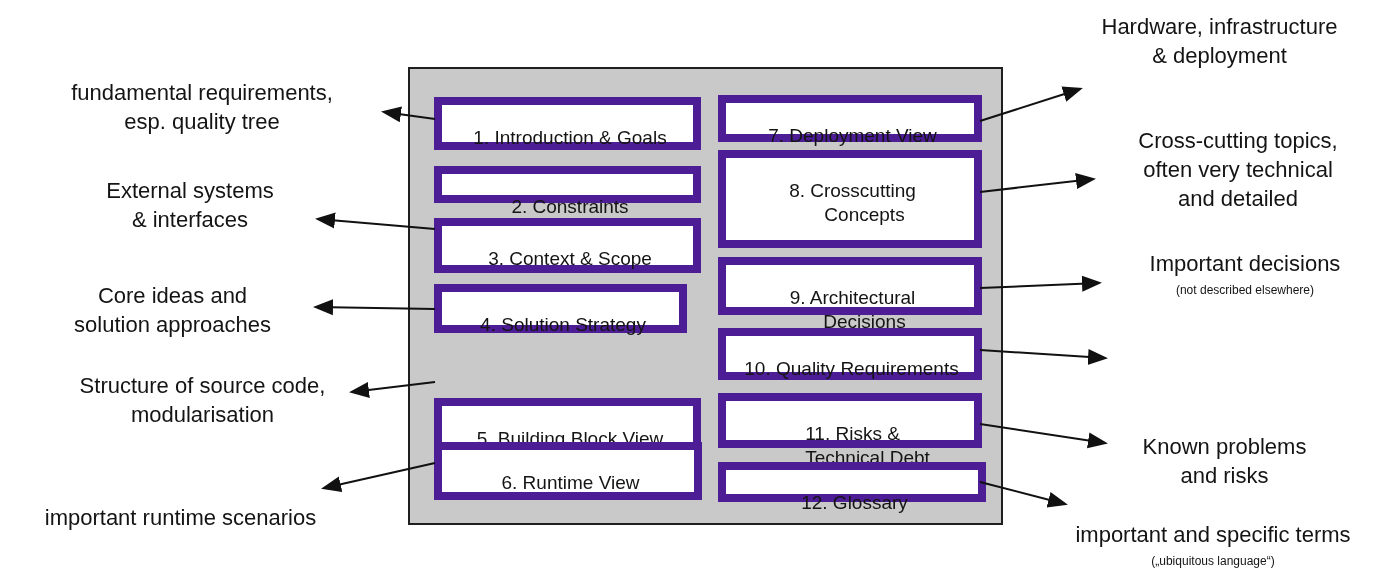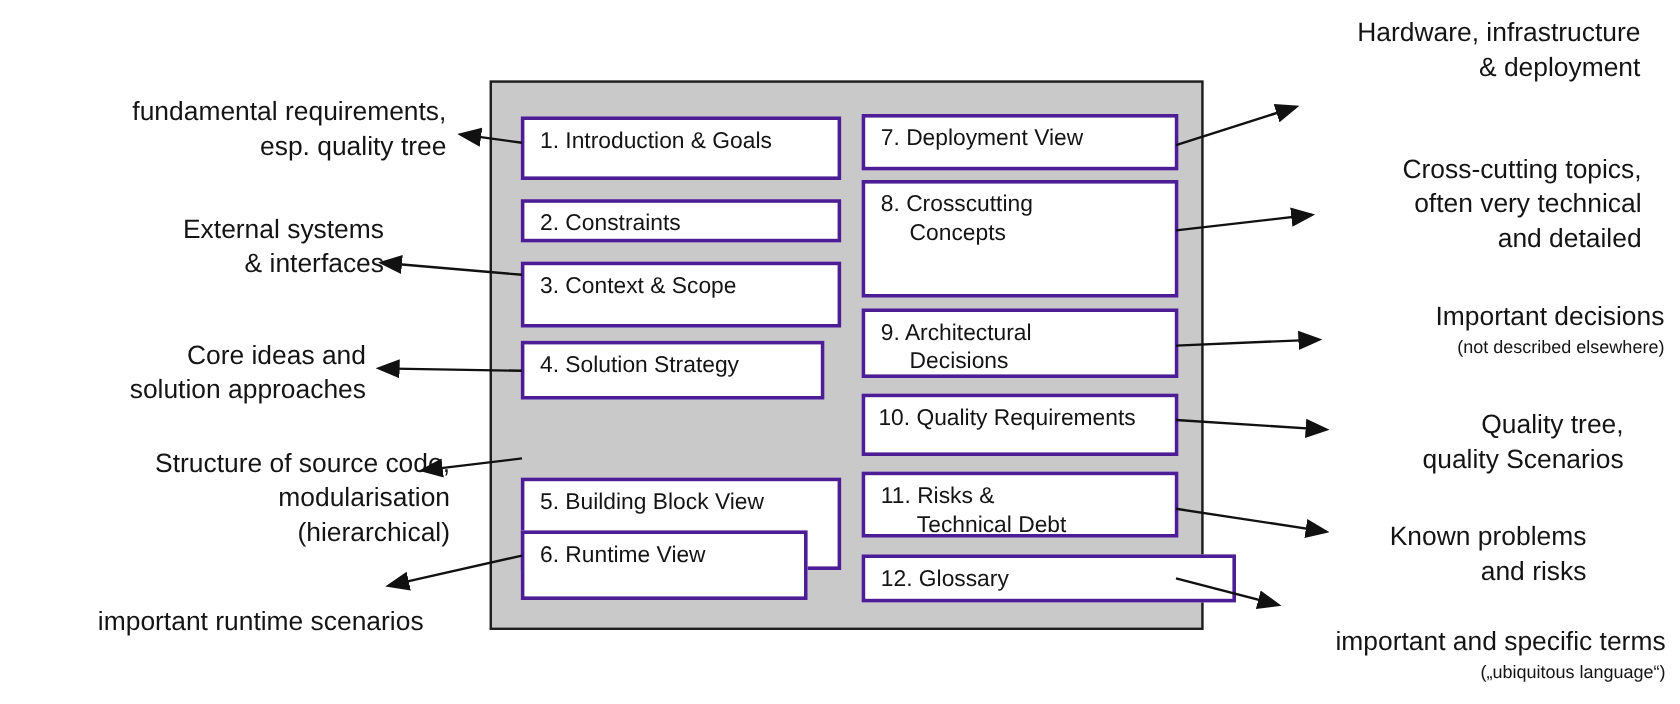--- a/index.html
+++ b/index.html
@@ -13,38 +13,39 @@
   }
   #container-bg{
     position:absolute;
     background:#c9c9c9;
     border:2px solid #1f1f1f;
     box-sizing:border-box;
   }
   .section-box{
     position:absolute;
     background:#ffffff;
-    border:3px solid #4c1d95;
+    border:8px solid #4c1d95;
     box-sizing:border-box;
-    padding:6px 8px 0 13px;
+    padding:21px 8px 0 13px;
     font-size:19px;
     line-height:24px;
     white-space:nowrap;
+    text-align:center;
   }
   .section-box .line{display:block;}
   .section-box .indent-sm{padding-left:24px;}
   .section-box .indent-md{padding-left:30px;}
   .annotation{
     position:absolute;
-    text-align:right;
+    text-align:center;
     font-size:22px;
     line-height:29px;
   }
   .annotation .small{
-    font-size:15px;
+    font-size:12px;
     line-height:24px;
   }
   #arrows{
     position:absolute;
     left:0;top:0;width:1400px;height:587px;
     pointer-events:none;
   }
   #arrows line{stroke:#111111;stroke-width:2;}
 </style>
 </head>
@@ -62,21 +63,21 @@
   </div>
   <div class="section-box" style="left:434px;top:218px;width:267px;height:55px;">
     <span class="line">3. Context &amp; Scope</span>
   </div>
   <div class="section-box" style="left:434px;top:284px;width:253px;height:49px;">
     <span class="line">4. Solution Strategy</span>
   </div>
   <div class="section-box" style="left:434px;top:350px;width:267px;height:77px;margin-top:48px;">
     <span class="line">5. Building Block View</span>
   </div>
-  <div class="section-box" style="left:434px;top:442px;width:239px;height:58px;">
+  <div class="section-box" style="left:434px;top:442px;width:268px;height:58px;">
     <span class="line">6. Runtime View</span>
   </div>
 
   <div class="section-box" style="left:718px;top:95px;width:264px;height:47px;">
     <span class="line">7. Deployment View</span>
   </div>
   <div class="section-box" style="left:718px;top:150px;width:264px;height:98px;">
     <span class="line">8. Crosscutting</span>
     <span class="line indent-sm">Concepts</span>
   </div>
@@ -84,61 +85,56 @@
     <span class="line">9. Architectural</span>
     <span class="line indent-sm">Decisions</span>
   </div>
   <div class="section-box" style="left:718px;top:328px;width:264px;height:52px;padding-left:11px;">
     <span class="line">10. Quality Requirements</span>
   </div>
   <div class="section-box" style="left:718px;top:393px;width:264px;height:55px;">
     <span class="line">11. Risks &amp;</span>
     <span class="line indent-md">Technical Debt</span>
   </div>
-  <div class="section-box" style="left:718px;top:462px;width:312px;height:40px;">
+  <div class="section-box" style="left:718px;top:462px;width:268px;height:40px;">
     <span class="line">12. Glossary</span>
   </div>
 
   <div class="annotation" style="left:32px;top:78px;width:340px;">
     <div>fundamental requirements,</div>
     <div>esp. quality tree</div>
   </div>
   <div class="annotation" style="left:60px;top:176px;width:260px;">
     <div>External systems</div>
     <div>&amp; interfaces</div>
   </div>
   <div class="annotation" style="left:40px;top:281px;width:265px;">
     <div>Core ideas and</div>
     <div>solution approaches</div>
   </div>
   <div class="annotation" style="left:30px;top:371px;width:345px;">
     <div>Structure of source code,</div>
     <div>modularisation</div>
-    <div>(hierarchical)</div>
   </div>
   <div class="annotation" style="left:8px;top:503px;width:345px;">
     <div>important runtime scenarios</div>
   </div>
 
   <div class="annotation" style="left:1072px;top:12px;width:295px;">
     <div>Hardware, infrastructure</div>
     <div>&amp; deployment</div>
   </div>
   <div class="annotation" style="left:1108px;top:126px;width:260px;">
     <div>Cross-cutting topics,</div>
     <div>often very technical</div>
     <div>and detailed</div>
   </div>
   <div class="annotation" style="left:1103px;top:249px;width:284px;">
     <div>Important decisions</div>
     <div class="small">(not described elsewhere)</div>
-  </div>
-  <div class="annotation" style="left:1128px;top:339px;width:225px;">
-    <div>Quality tree,</div>
-    <div>quality Scenarios</div>
   </div>
   <div class="annotation" style="left:1127px;top:432px;width:195px;">
     <div>Known problems</div>
     <div>and risks</div>
   </div>
   <div class="annotation" style="left:1038px;top:520px;width:350px;">
     <div>important and specific terms</div>
     <div class="small">(„ubiquitous language“)</div>
   </div>
 

